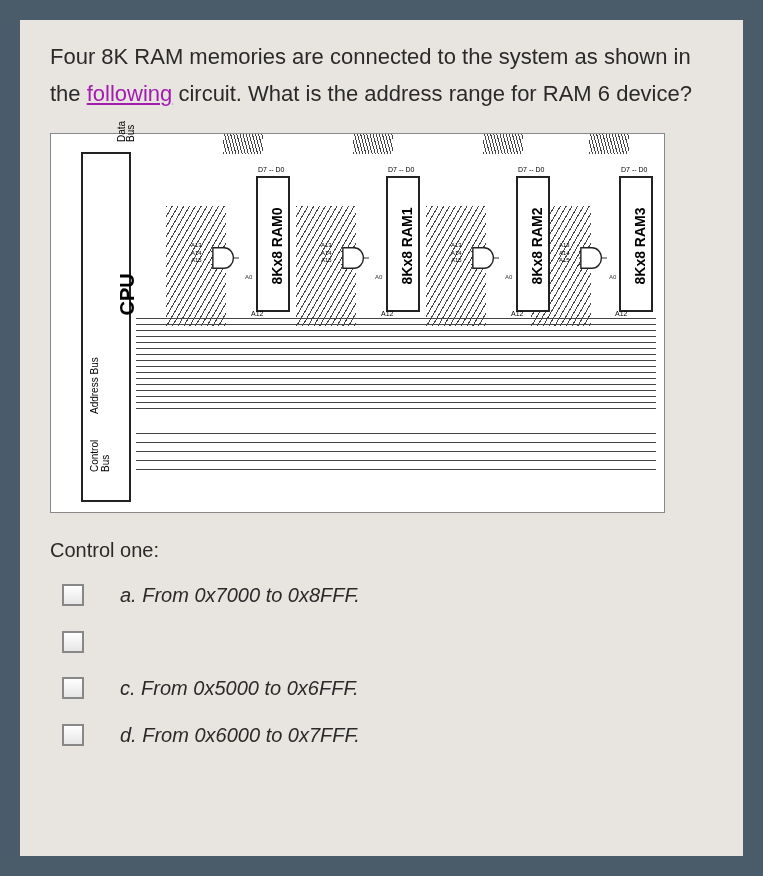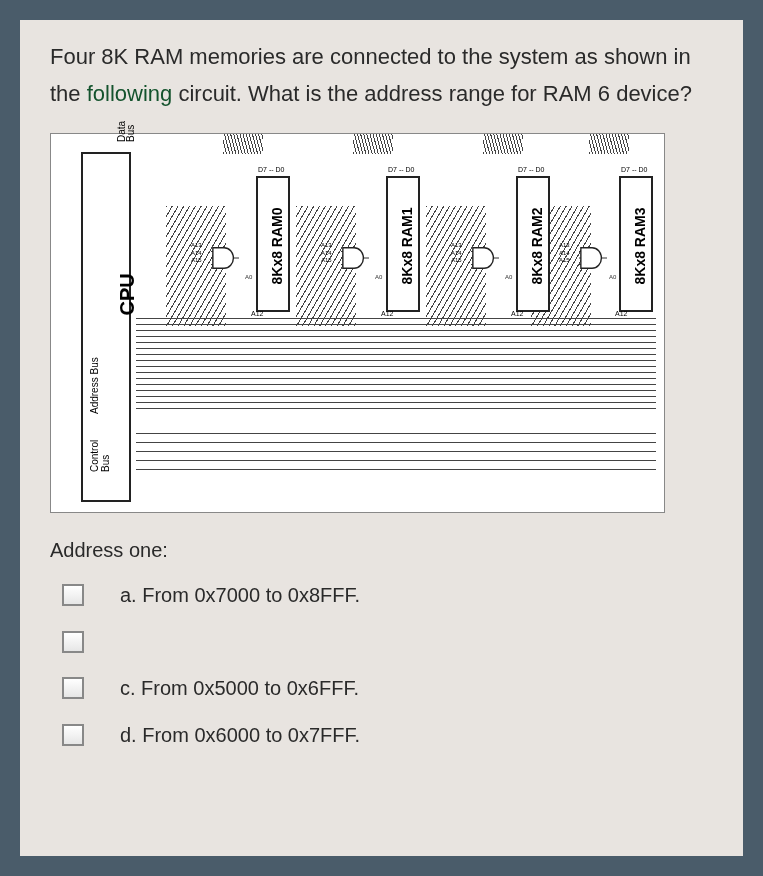--- a/index.html
+++ b/index.html
@@ -15,21 +15,22 @@
       padding: 18px 30px;
       min-height: 836px;
     }
     .question-text {
       font-size: 22px;
       color: #2a2a2a;
       line-height: 1.7;
       margin-bottom: 20px;
     }
     .question-text .link {
-      color: #14532d;
+      color: #a21caf;
+      text-decoration: underline;
     }
     .circuit-container {
       background: #fff;
       border: 1px solid #888;
       margin: 0 0 26px 0;
       width: 615px;
       height: 380px;
       position: relative;
       padding: 8px;
     }
@@ -169,20 +170,21 @@
       width: 22px;
       height: 22px;
       border: 2px solid #888;
       background: linear-gradient(#fff, #e6e6e6);
       margin-right: 36px;
       flex-shrink: 0;
     }
     .option-text {
       font-size: 20px;
       color: #2a2a2a;
+      font-style: italic;
     }
     .ctrl-lines {
       position: absolute;
       left: 85px;
       top: 296px;
       width: 520px;
       height: 40px;
       background: repeating-linear-gradient(0deg, #444 0, #444 1px, transparent 1px, transparent 9px);
     }
     .a12-label {
@@ -305,21 +307,21 @@
     <div class="a12-label" style="left:460px;">A12</div>
     <div class="a12-label" style="left:564px;">A12</div>
 
     <div class="pin-label" style="left:194px; top:140px;">A0</div>
     <div class="pin-label" style="left:324px; top:140px;">A0</div>
     <div class="pin-label" style="left:454px; top:140px;">A0</div>
     <div class="pin-label" style="left:558px; top:140px;">A0</div>
 
   </div>
 
-  <div class="select-label">Address one:</div>
+  <div class="select-label">Control one:</div>
 
   <div class="option-row">
     <div class="checkbox"></div>
     <div class="option-text">a. From 0x7000 to 0x8FFF.</div>
   </div>
 
   <div class="option-row">
     <div class="checkbox"></div>
   </div>
 

